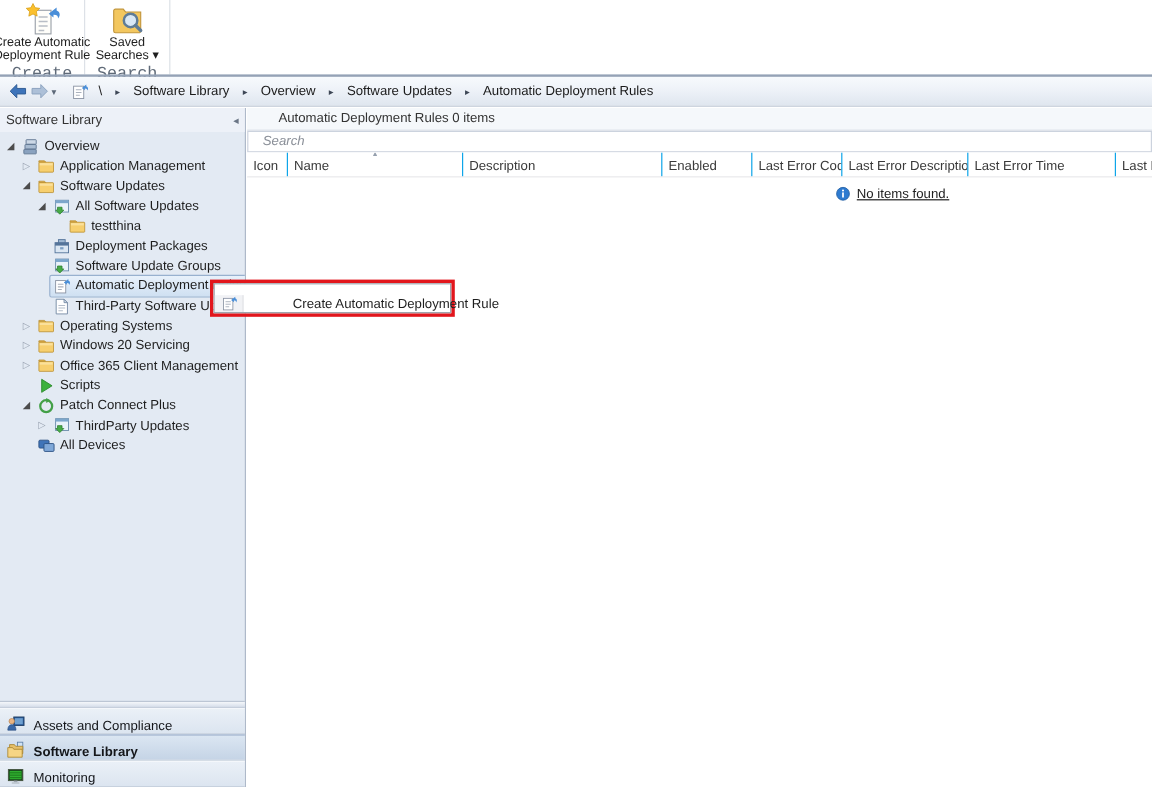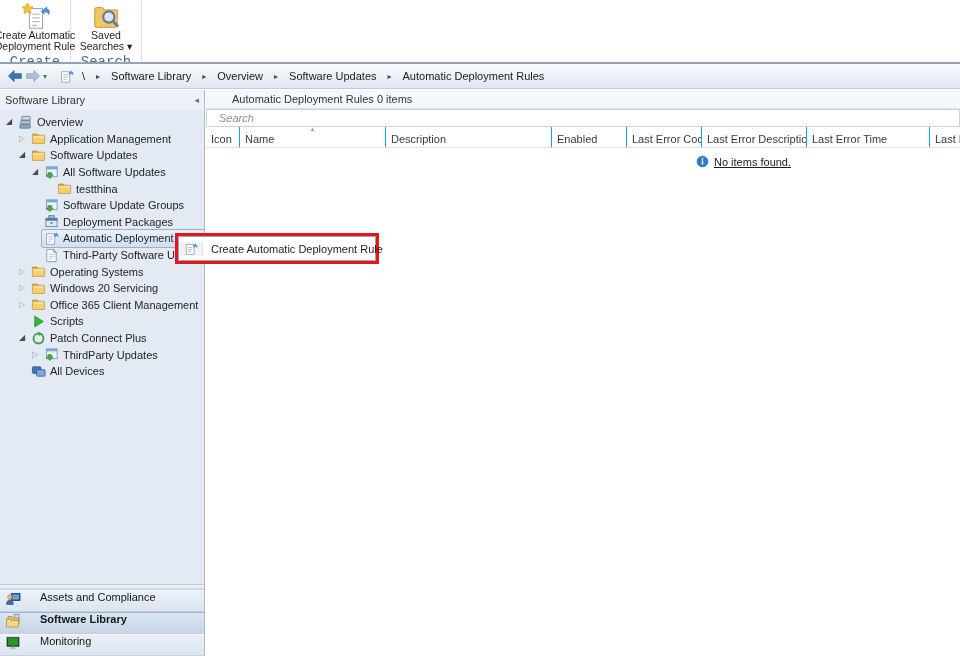--- a/index.html
+++ b/index.html
@@ -54,21 +54,21 @@
   .tree-row.selected .row-body {
     background:linear-gradient(#e8f1fb, #cfe0f2);
     border-color:#98b1cf;
   }
   .tree-icon { flex:none; }
   .tree-label { color:#1e1e1e; }
 
   .splitter { flex:none; height:6px; background:linear-gradient(#f4f7fa,#d7dfeb); border-top:1px solid #bcc6d4; border-bottom:1px solid #c6cfdc; }
   .wunderbar { flex:none; }
   .nav-item {
-    height:22px; display:flex; align-items:flex-start; gap:19px; padding:0 5px;
+    height:22px; display:flex; align-items:flex-end; gap:7px; padding:0 5px;
     background:linear-gradient(#eaf0f7,#dce5f0);
     border-top:1px solid #f4f7fb; border-bottom:1px solid #c7d1de;
     color:#14161a; cursor:default;
   }
   .nav-item.selected {
     background:linear-gradient(#dbe6f2,#c5d4e6);
     border-top:1px solid #9db2cd; font-weight:bold;
   }
   .nav-item .nav-label { white-space:nowrap; }
 
@@ -91,21 +91,21 @@
   .col { flex:none; position:relative; border-right:1px solid #0ea5e9; padding:6px 0 0 5px; color:#3a3a3a; white-space:nowrap; overflow:hidden; }
   .sort-arrow { position:absolute; top:-1px; left:50%; transform:translateX(-50%); font-size:6px; color:#96a0ae; }
   .list-body { position:absolute; left:206px; top:148px; right:0; bottom:0; background:#fff; }
   .empty-msg { position:absolute; left:490px; top:7px; display:flex; align-items:center; gap:5px; color:#1e1e1e;text-decoration:underline; }
 
   
   .annotation-box {
     position:absolute; left:175px; top:233px; width:204px; height:31px;
     border:3px solid #e2161c; background:#fff; z-index:50;
   }
-  .context-menu { width:100%; height:100%; border:1px solid #a0a5ad; background:#fff; display:flex; align-items:center; }
+  .context-menu { width:100%; height:100%; border:1px solid #a0a5ad; background:#fff; display:flex; align-items:flex-end;gap:33px; }
   .menu-icon-gutter { flex:none; width:24px; background:#f1f2f5; border-right:1px solid #e2e3e7; display:flex; align-items:center; justify-content:center; }
   .menu-label { display:flex; align-items:center; padding-left:8px; white-space:nowrap; }
 </style>
 </head>
 <body>
 
 <div class="ribbon">
   <div class="ribbon-group">
     <div class="rg-buttons">
       <div class="ribbon-btn">
@@ -248,41 +248,41 @@
           </span>
          <span class="tree-label">testthina</span>
        </span>
      </div>
       <div class="tree-row">
        <span class="indent" style="width:29px"></span>
        <span class="expander none"></span>
        <span class="row-body">
          <span class="tree-icon">
             <svg width="15" height="15" viewBox="0 0 16 16">
-      <rect x="2.5" y="2" width="11.5" height="10.5" fill="#eaf2fa" stroke="#6b8cab" stroke-width=".8"></rect>
-      <rect x="2.5" y="2" width="11.5" height="2.6" fill="#7da7cc"></rect>
-      <path d="M4.2 8.2v2.6H2.6L6.2 14.4l3.6-3.6H8.2V8.2z" fill="#47ab47" stroke="#2f7f2f" stroke-width=".7"></path>
-            </svg>
-          </span>
-         <span class="tree-label">Software Update Groups</span>
-       </span>
-     </div>
-      <div class="tree-row">
-       <span class="indent" style="width:29px"></span>
-       <span class="expander none"></span>
-       <span class="row-body">
-         <span class="tree-icon">
-            <svg width="15" height="15" viewBox="0 0 16 16">
       <rect x="2" y="4.5" width="12" height="9" fill="#dbe7f3" stroke="#54749a" stroke-width=".8"></rect>
       <rect x="2" y="4.5" width="12" height="2.6" fill="#54749a"></rect>
       <rect x="5" y="1.8" width="6" height="2.7" fill="#9fb8d2" stroke="#54749a" stroke-width=".8"></rect>
       <rect x="6.5" y="8.5" width="3" height="2" fill="#7da0c4"></rect>
             </svg>
           </span>
          <span class="tree-label">Deployment Packages</span>
+       </span>
+     </div>
+      <div class="tree-row">
+       <span class="indent" style="width:29px"></span>
+       <span class="expander none"></span>
+       <span class="row-body">
+         <span class="tree-icon">
+            <svg width="15" height="15" viewBox="0 0 16 16">
+      <rect x="2.5" y="2" width="11.5" height="10.5" fill="#eaf2fa" stroke="#6b8cab" stroke-width=".8"></rect>
+      <rect x="2.5" y="2" width="11.5" height="2.6" fill="#7da7cc"></rect>
+      <path d="M4.2 8.2v2.6H2.6L6.2 14.4l3.6-3.6H8.2V8.2z" fill="#47ab47" stroke="#2f7f2f" stroke-width=".7"></path>
+            </svg>
+          </span>
+         <span class="tree-label">Software Update Groups</span>
        </span>
      </div>
       <div class="tree-row selected">
        <span class="indent" style="width:29px"></span>
        <span class="expander none"></span>
        <span class="row-body">
          <span class="tree-icon">
             <svg width="15" height="15" viewBox="0 0 16 16">
       <rect x="2.5" y="3" width="9" height="11" fill="#fff" stroke="#8a93a3" stroke-width=".8"></rect>
       <path d="M4.5 6.2h5M4.5 8.6h5M4.5 11h3.5" stroke="#aab1bd" stroke-width=".9" fill="none"></path>

